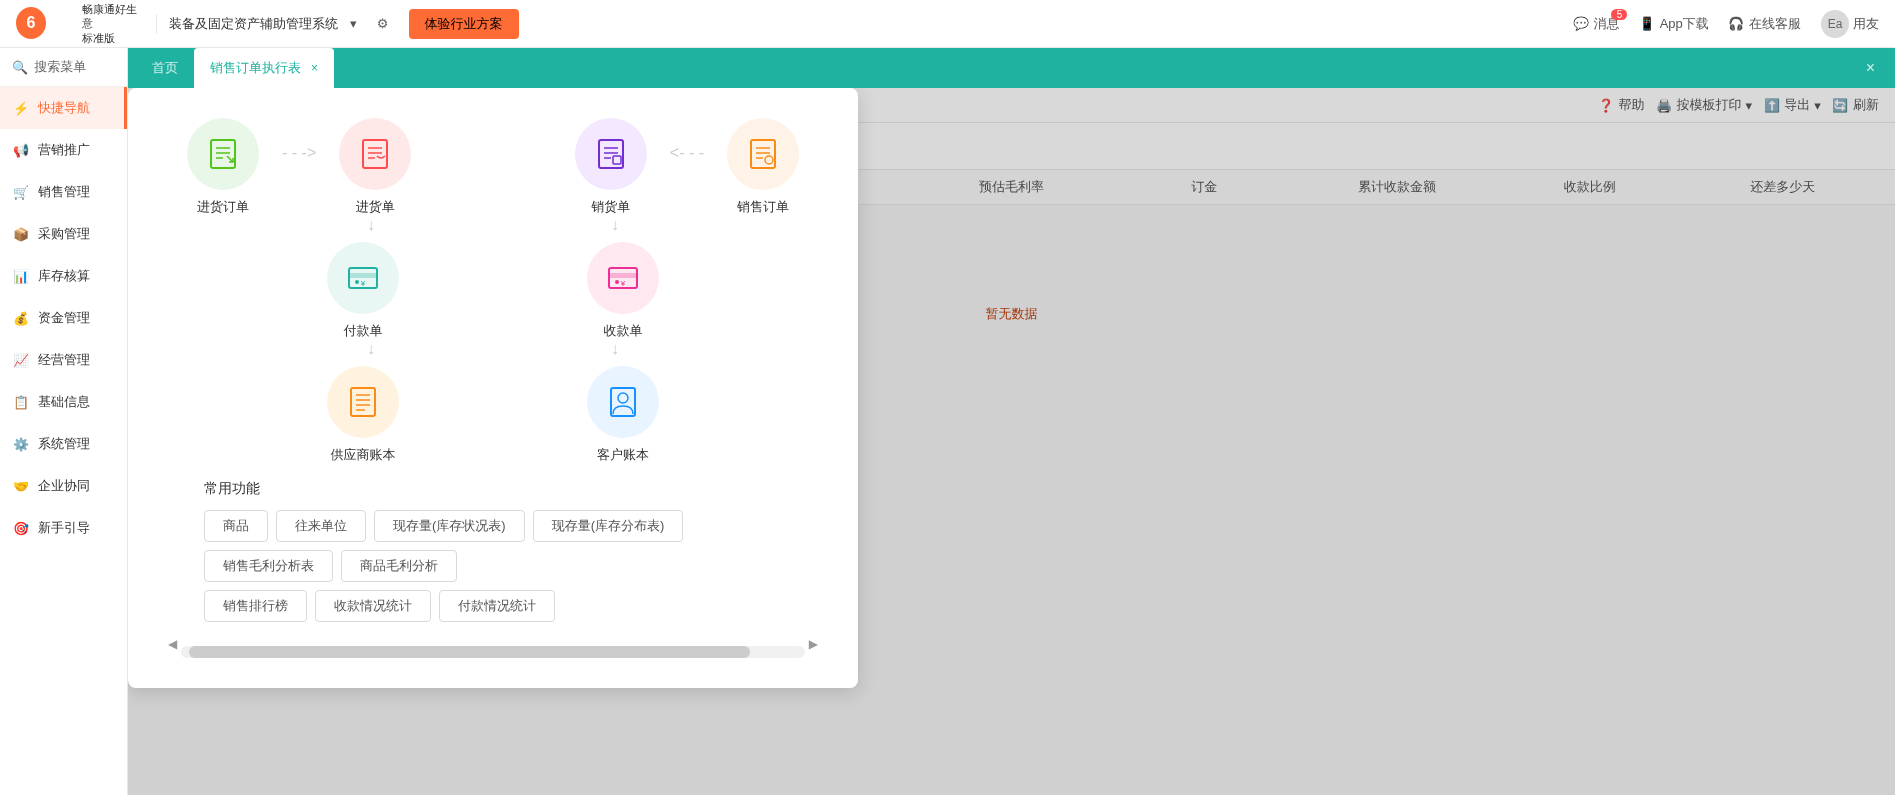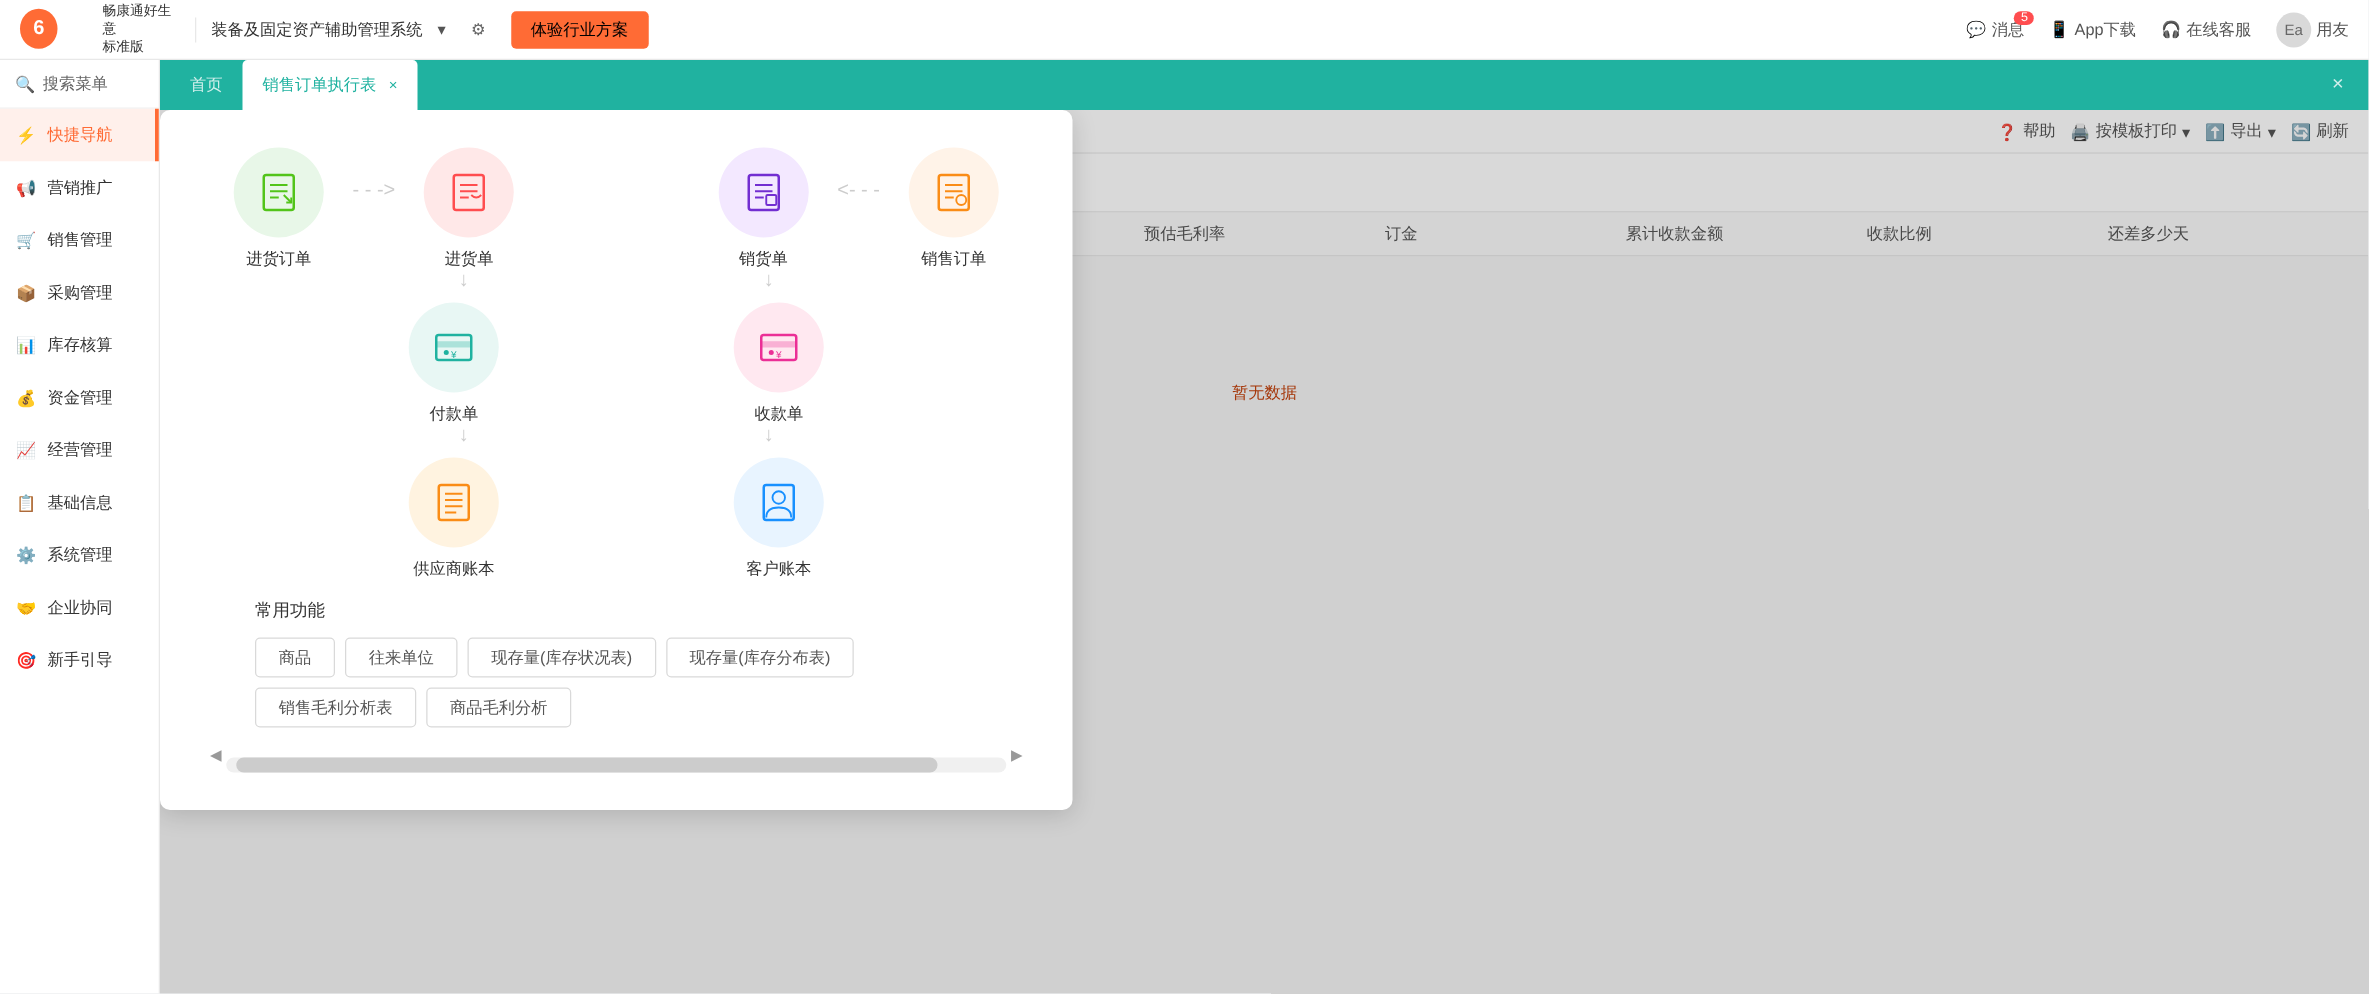--- a/index.html
+++ b/index.html
@@ -49,21 +49,21 @@
     .filter-bar { display: flex; align-items: center; gap: 12px; padding: 8px 16px; background: #fff; border-bottom: 1px solid #e8e8e8; flex-wrap: wrap; }
     .date-input { border: 1px solid #d9d9d9; border-radius: 4px; padding: 4px 10px; font-size: 13px; color: #bbb; width: 140px; background: #fff; }
     .date-icon { color: #bbb; cursor: pointer; }
     .status-select { border: 1px solid #d9d9d9; border-radius: 4px; padding: 4px 10px; font-size: 13px; color: #555; width: 200px; background: #fff; display: flex; align-items: center; justify-content: space-between; cursor: pointer; }
     .search-btn { background: #ff6b35; color: #fff; border: none; border-radius: 4px; padding: 5px 20px; cursor: pointer; font-size: 13px; }
     .set-btn { background: #fff; color: #666; border: 1px solid #d9d9d9; border-radius: 4px; padding: 5px 12px; cursor: pointer; font-size: 13px; }
     .more-conditions { color: #20b2a0; cursor: pointer; font-size: 13px; }
 
     
     .table-header { display: flex; background: #fafafa; border-bottom: 1px solid #e8e8e8; padding: 8px 16px; }
-    .th { flex: 1; text-align: left; color: #555; font-size: 13px; font-weight: 500; }
+    .th { flex: 1; text-align: center; color: #555; font-size: 13px; font-weight: 500; }
 
     
     .no-data { display: flex; align-items: center; justify-content: center; color: #c2410c; font-size: 13px; padding: 40px; }
 
     
     .overlay { position: absolute; top: 0; left: 0; right: 0; bottom: 0; background: rgba(0,0,0,0.15); z-index: 100; }
     
     
     .quick-nav-popup { position: absolute; top: 0; left: 0; width: 730px; background: #fff; border-radius: 8px; box-shadow: 0 4px 20px rgba(0,0,0,0.15); z-index: 200; padding: 30px 40px; }
     .flow-item { display: flex; flex-direction: column; align-items: center; gap: 8px; width: 110px; }
@@ -413,20 +413,25 @@
           <div class="common-func">
             <div class="common-func-title">常用功能</div>
             <div class="func-btns">
               <button class="func-btn">商品</button>
               <button class="func-btn">往来单位</button>
               <button class="func-btn">现存量(库存状况表)</button>
               <button class="func-btn">现存量(库存分布表)</button>
               <button class="func-btn">销售毛利分析表</button>
               <button class="func-btn">商品毛利分析</button>
             </div>
+            <div class="func-btns">
+              <button class="func-btn">销售排行榜</button>
+              <button class="func-btn">收款情况统计</button>
+              <button class="func-btn">付款情况统计</button>
+            </div>
           </div>
 
           <div style="display:flex; align-items:center; gap:4px; margin-top:8px;">
             <span class="scroll-arrow">◀</span>
             <div class="popup-scrollbar" style="flex:1; position:relative; height:12px;">
               <div class="popup-scrollbar-thumb" style="width:90%;"></div>
             </div>
             <span class="scroll-arrow">▶</span>
           </div>
         </div>

